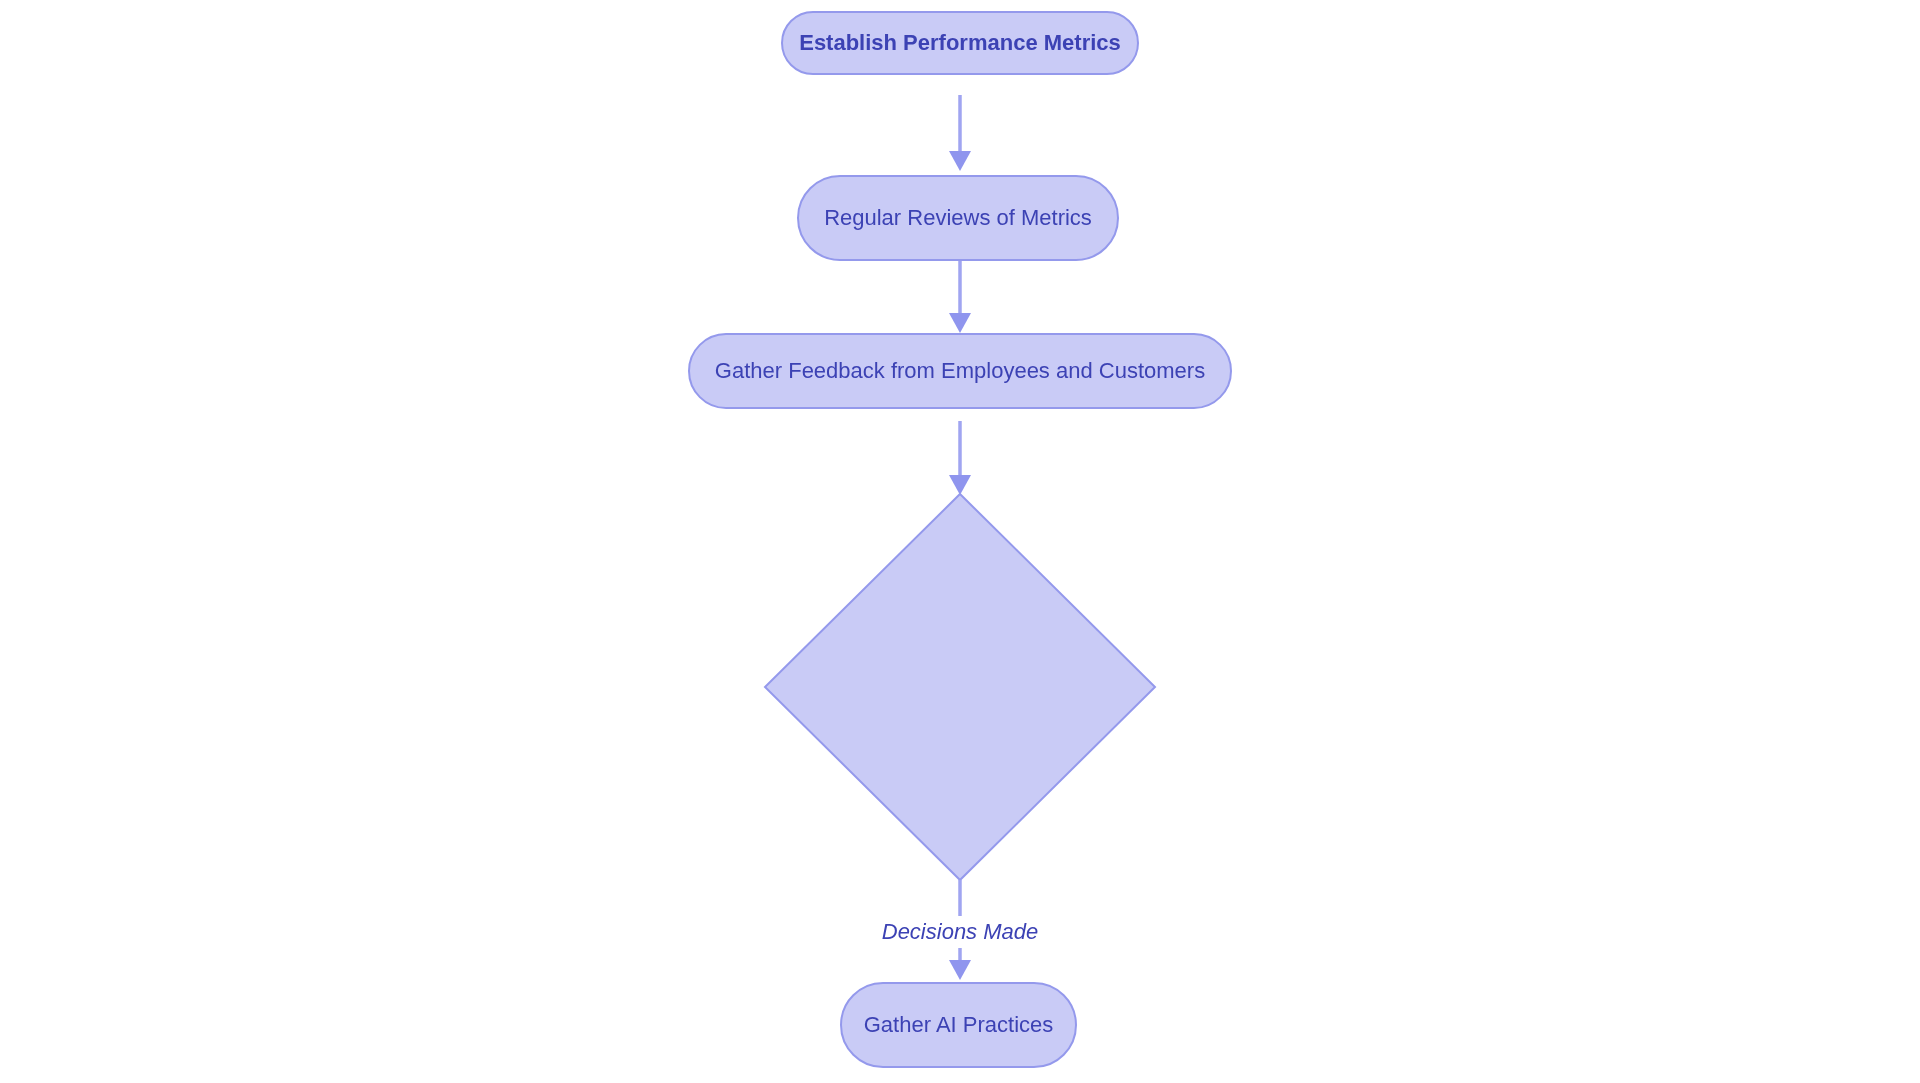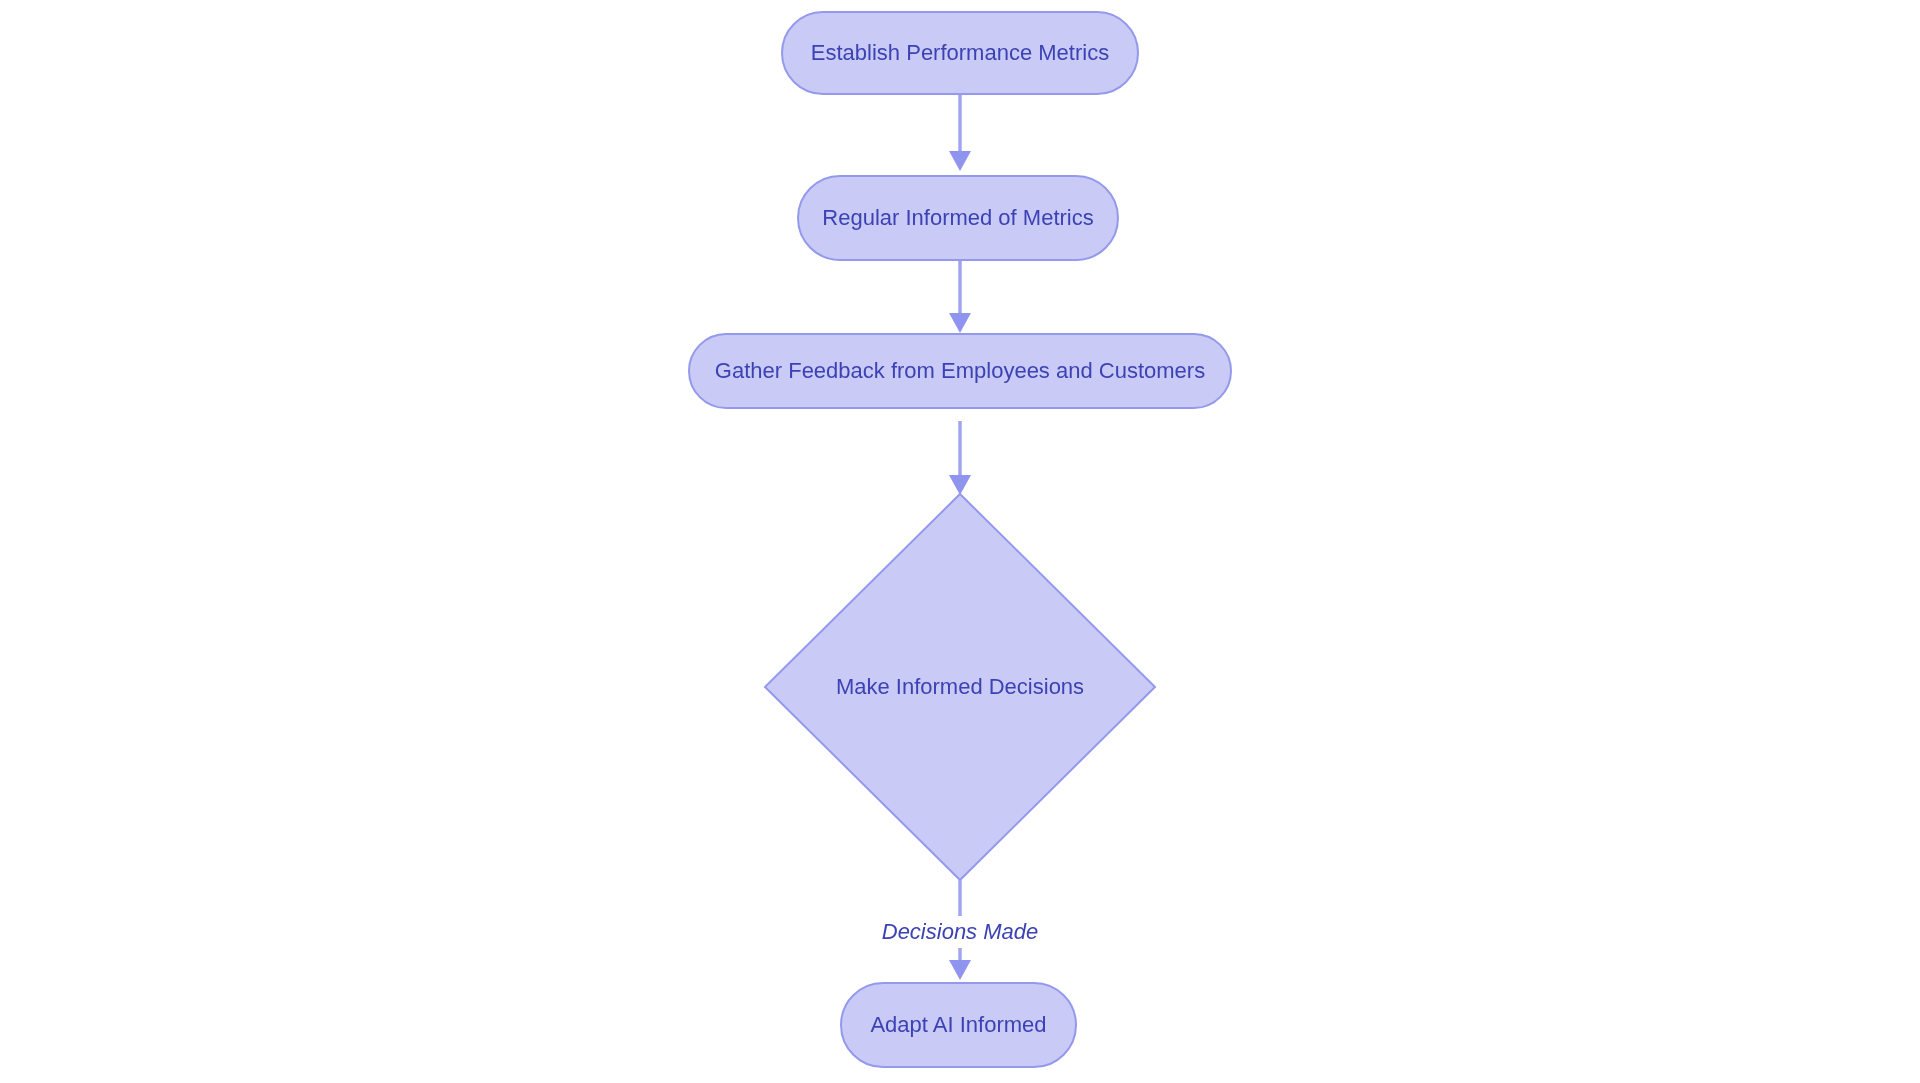--- a/index.html
+++ b/index.html
@@ -50,21 +50,21 @@
     text-align: center;
     color: var(--node-text);
     font-size: 22px;
     line-height: 1.25;
   }
   .pill {
     background: var(--node-fill);
     border: 2px solid var(--node-border);
     border-radius: 44px;
   }
-  .n1 { left: 781px; top: 11px;  width: 358px; height: 84px; }
+  .n1 { left: 781px; top: 11px;  width: 358px; height: 64px; font-weight: bold; }
   .n2 { left: 797px; top: 175px; width: 322px; height: 86px; }
   .n3 { left: 688px; top: 333px; width: 544px; height: 76px; }
   .n5 { left: 840px; top: 982px; width: 237px; height: 86px; }
   .diamond-label-box {
     left: 765px; top: 494px;
     width: 390px; height: 386px;
     pointer-events: none;
   }
   .edge-label {
     position: absolute;
@@ -106,30 +106,27 @@
       <line class="edge-line" x1="960" y1="880" x2="960" y2="961"></line>
       <polygon class="arrowhead" points="949,960 971,960 960,980"></polygon>
     </g>
   </svg>
 
   <div class="node pill n1">
     <span>Establish Performance Metrics</span>
   </div>
 
   <div class="node pill n2">
-    <span>Regular Informed of Metrics</span>
+    <span>Regular Reviews of Metrics</span>
   </div>
 
   <div class="node pill n3">
     <span>Gather Feedback from Employees and Customers</span>
   </div>
 
-  <div class="node diamond-label-box">
-    <span>Make Informed Decisions</span>
-  </div>
 
   <div class="edge-label">Decisions Made</div>
 
   <div class="node pill n5">
-    <span>Adapt AI Informed</span>
+    <span>Gather AI Practices</span>
   </div>
 
 </div>
 
 </body></html>

